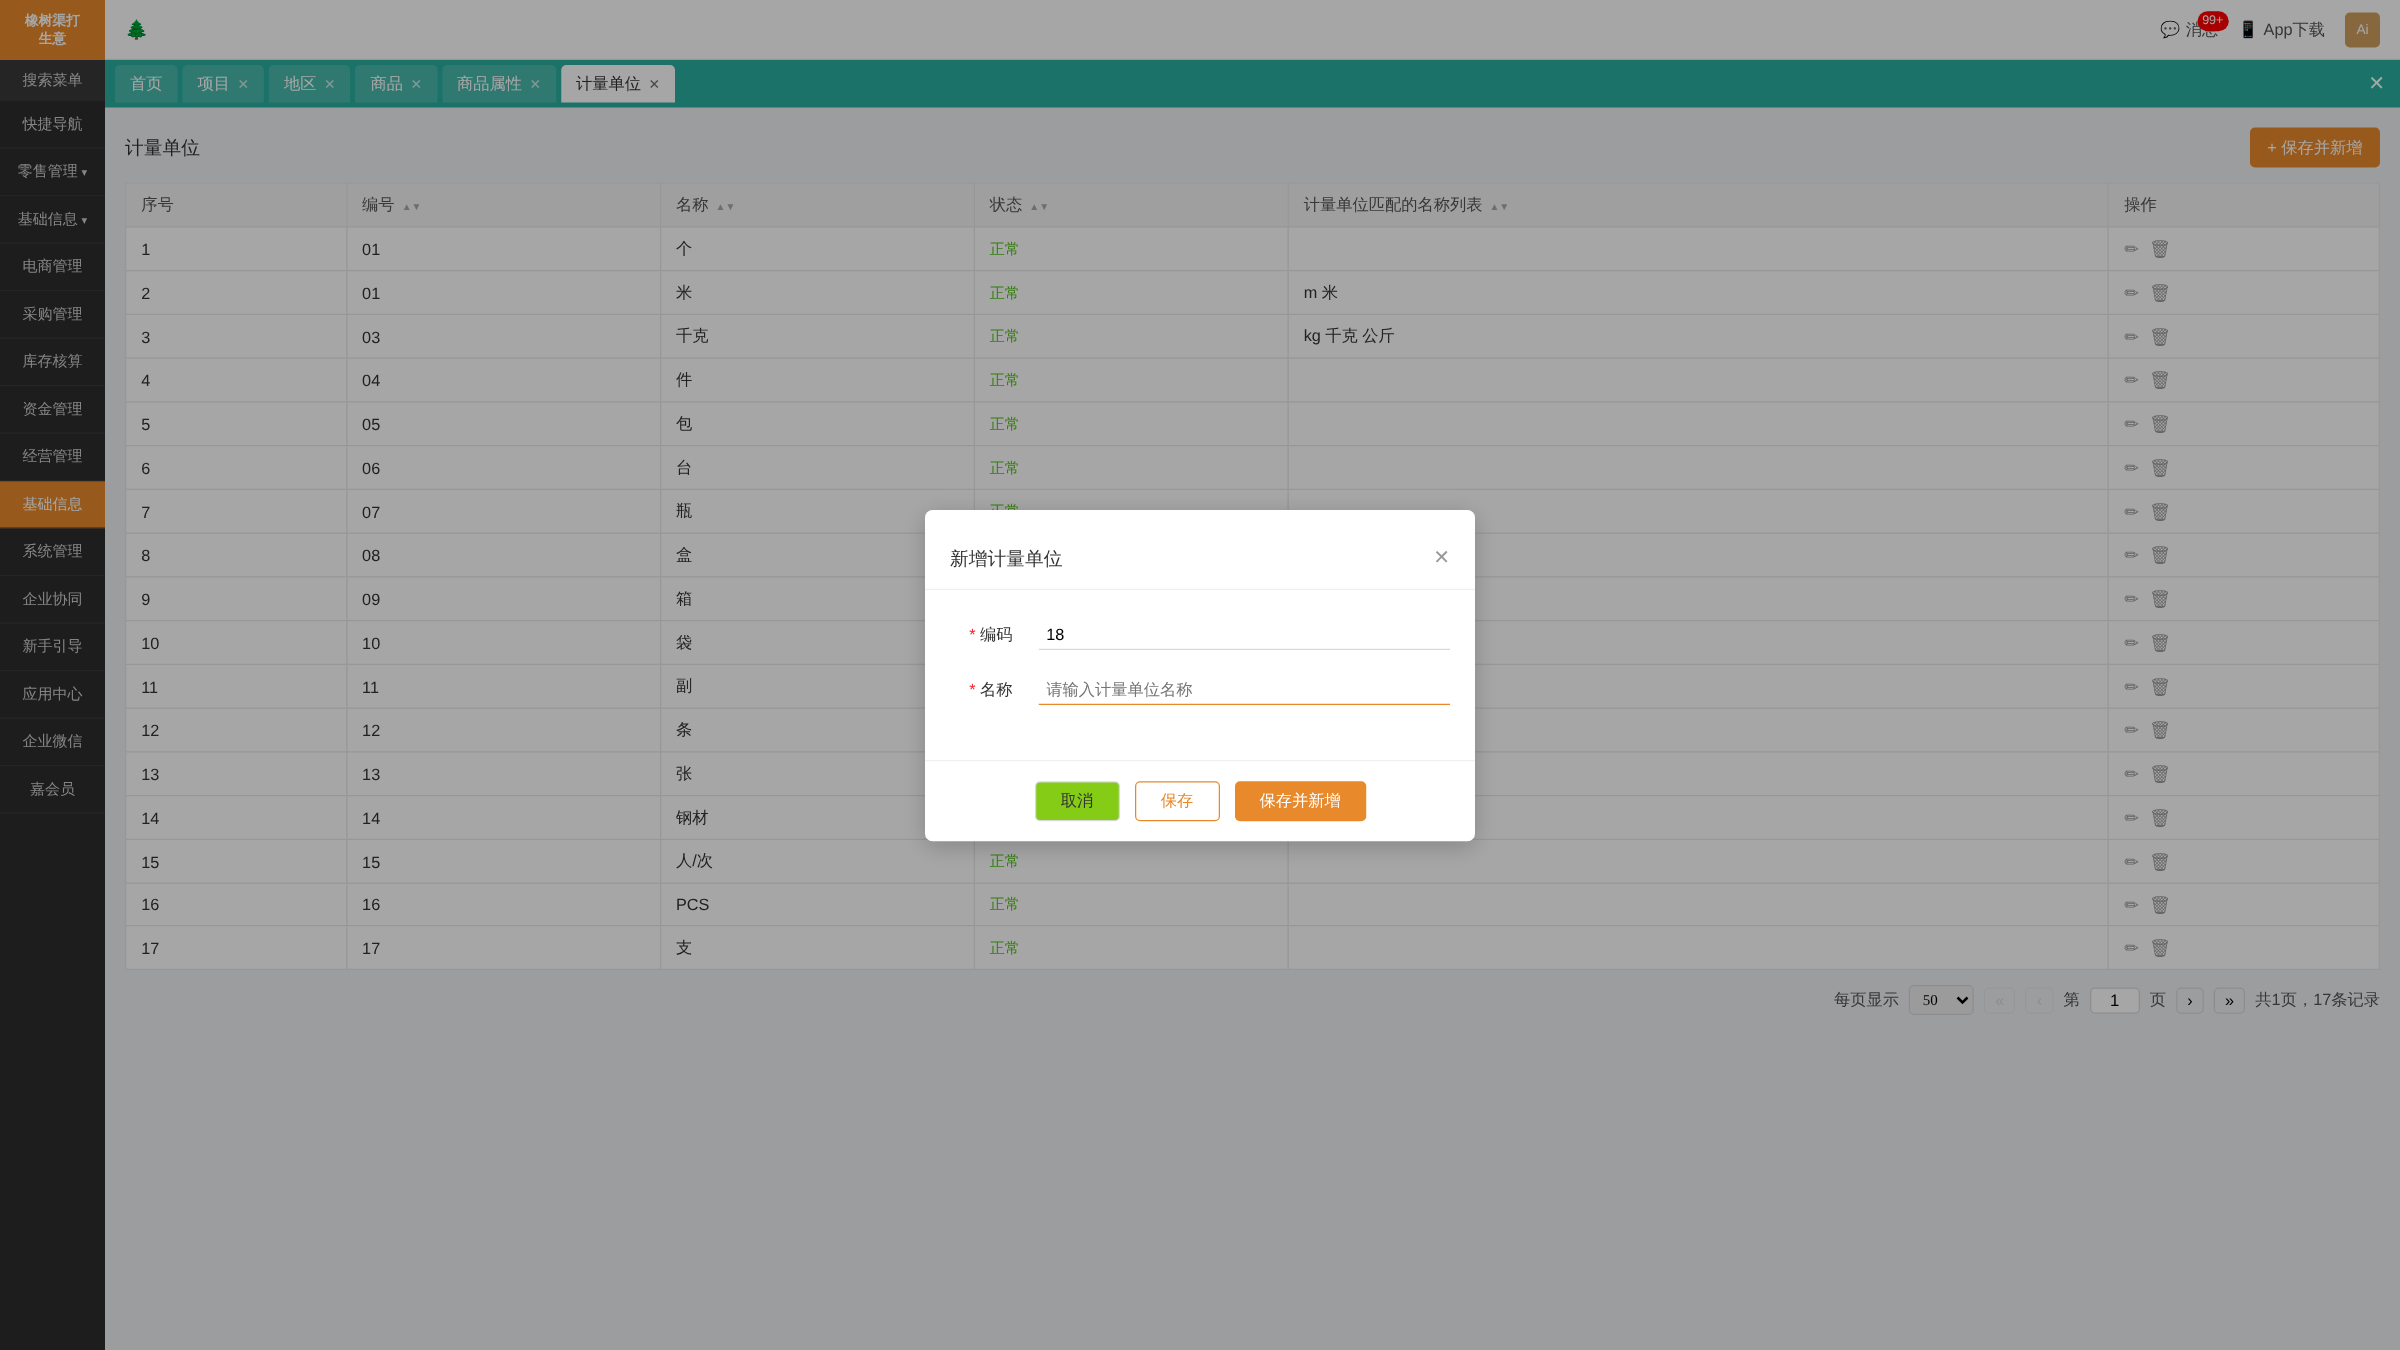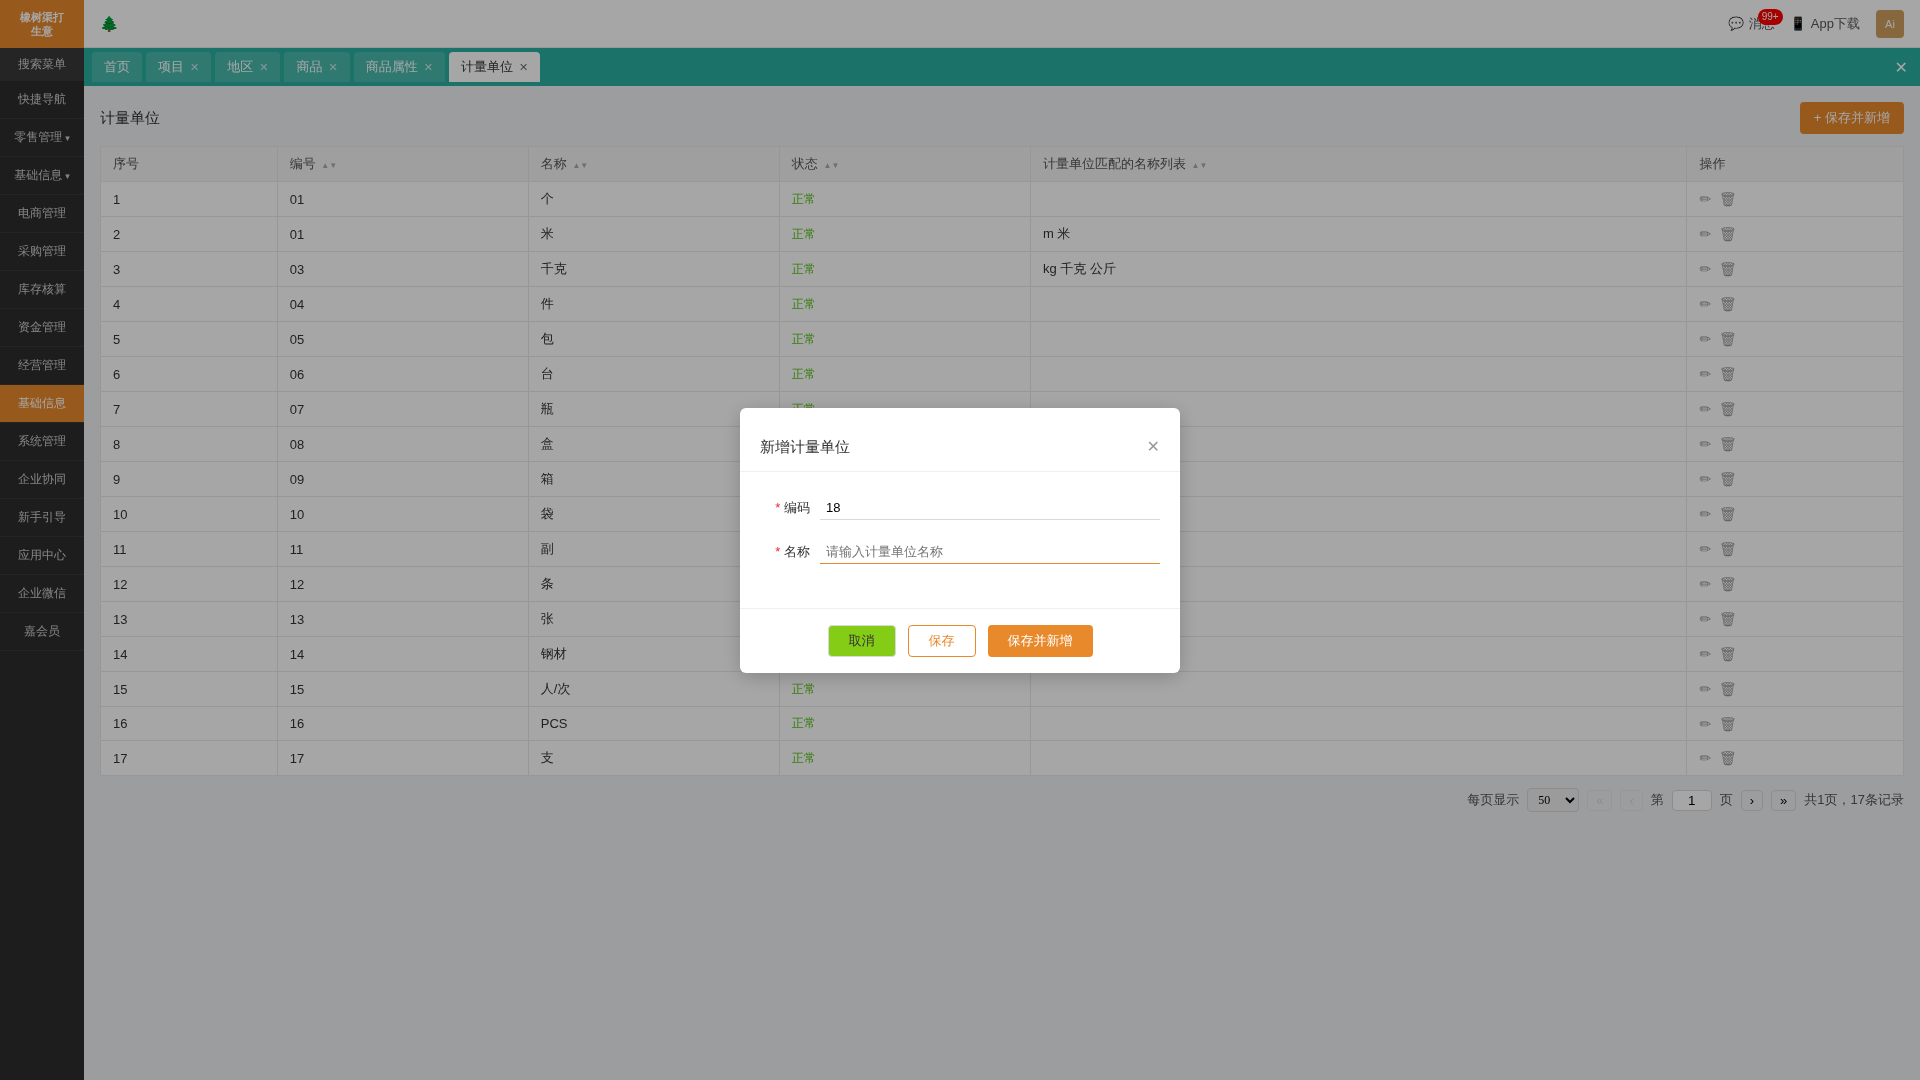--- a/index.html
+++ b/index.html
@@ -283,20 +283,21 @@
       content: "* ";
       color: #f5222d;
     }
     .form-input {
       flex: 1;
       border: none;
       border-bottom: 1px solid #d9d9d9;
       padding: 4px 6px;
       font-size: 13px;
       outline: none;
+      margin-left: 11px;
     }
     .form-input.active-input { border-bottom-color: #e8892c; }
     .modal-footer {
       display: flex;
       justify-content: center;
       gap: 12px;
       padding: 16px 20px;
       border-top: 1px solid #f0f0f0;
     }
     .btn-cancel {

